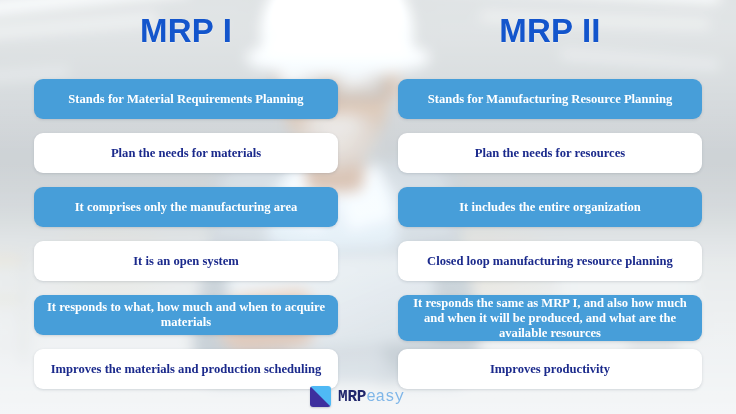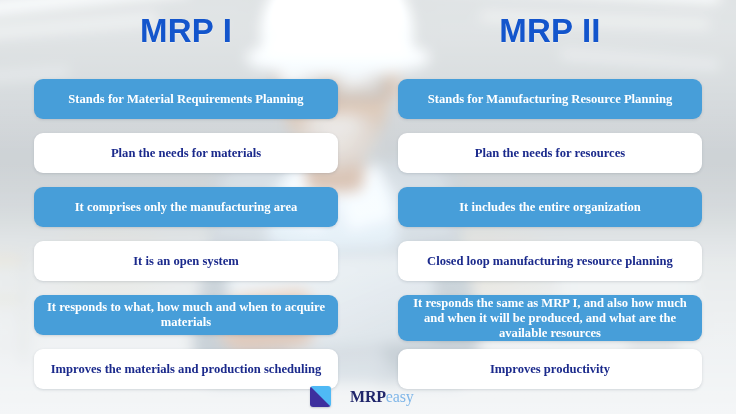--- a/index.html
+++ b/index.html
@@ -279,26 +279,25 @@
     z-index: 3;
   }
   .logo-mark {
     width: 21px; height: 21px;
     border-radius: 3px;
     background:
       linear-gradient(45deg, #3d2f9e 0%, #3d2f9e 48%, #4fb9f5 52%, #4fb9f5 100%);
     box-shadow: 0 1px 2px rgba(60,70,90,.25);
   }
   .logo-text {
-    font-family: Liberation Serif, serif;
+    font-family: Liberation Mono, monospace;
     font-size: 16px;
     font-weight: 700;
     letter-spacing: -.2px;
     line-height: 1;
-    margin-left: 12px;
   }
   .logo-mrp  { color: #20266b; }
   .logo-easy { color: #7fb6e8; font-weight: 400; }
 </style>
 </head>
 <body>
 
 <div class="bg-wrap">
   <div class="bg-canvas">
     <div class="bg-base"></div>

